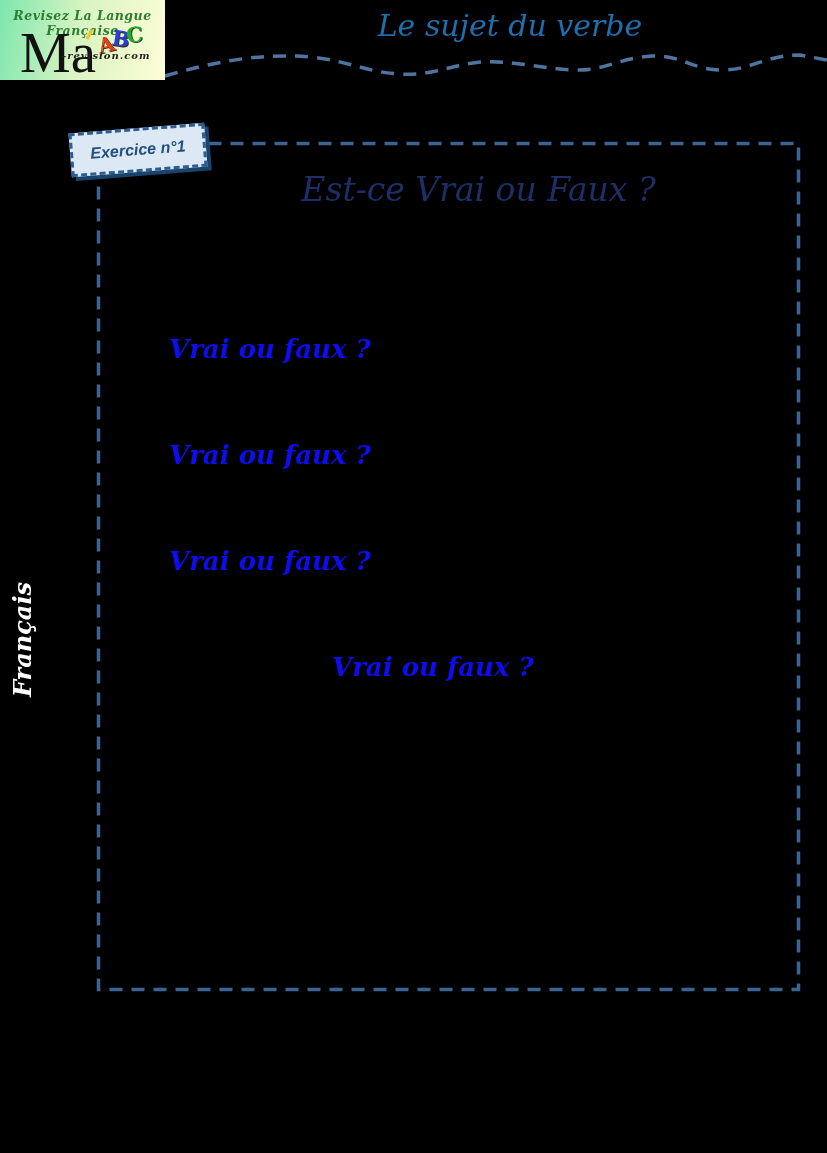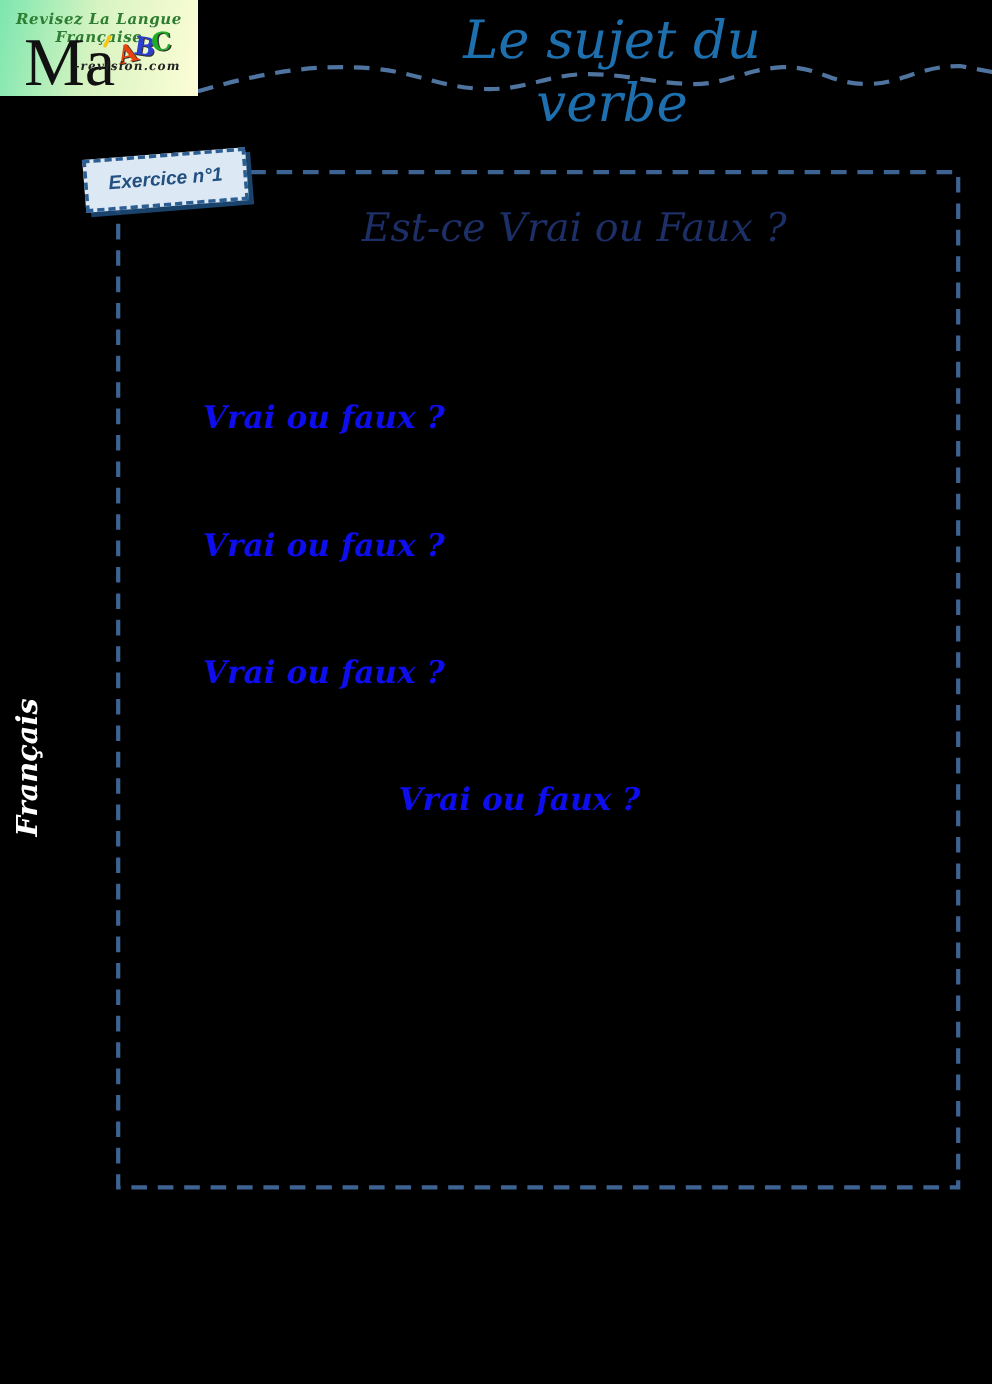--- a/index.html
+++ b/index.html
@@ -48,21 +48,21 @@
   .abc .c{left:28px;top:-2px;color:#1fae23;transform:rotate(-7deg);}
   .pencil{
     position:absolute;left:88px;top:29px;width:3px;height:11px;
     background:#f5c518;transform:rotate(28deg);border-radius:1px;
   }
   
   .page-title{
     position:absolute;left:330px;top:8px;width:360px;
     text-align:center;
     font-family:"DejaVu Serif", serif;
-    font-style:italic;font-size:44px;line-height:1.2;
+    font-style:italic;font-size:30px;line-height:1.2;
     color:#1d6fae;
   }
   
   .overlay{position:absolute;left:0;top:0;width:827px;height:1153px;}
   
   .badge{
     position:absolute;left:70px;top:128px;width:130px;height:38px;
     background:#dce9f5;
     border:3px dashed #2d5e92;
     box-shadow:4px 4px 0 rgba(29,74,119,0.9);

